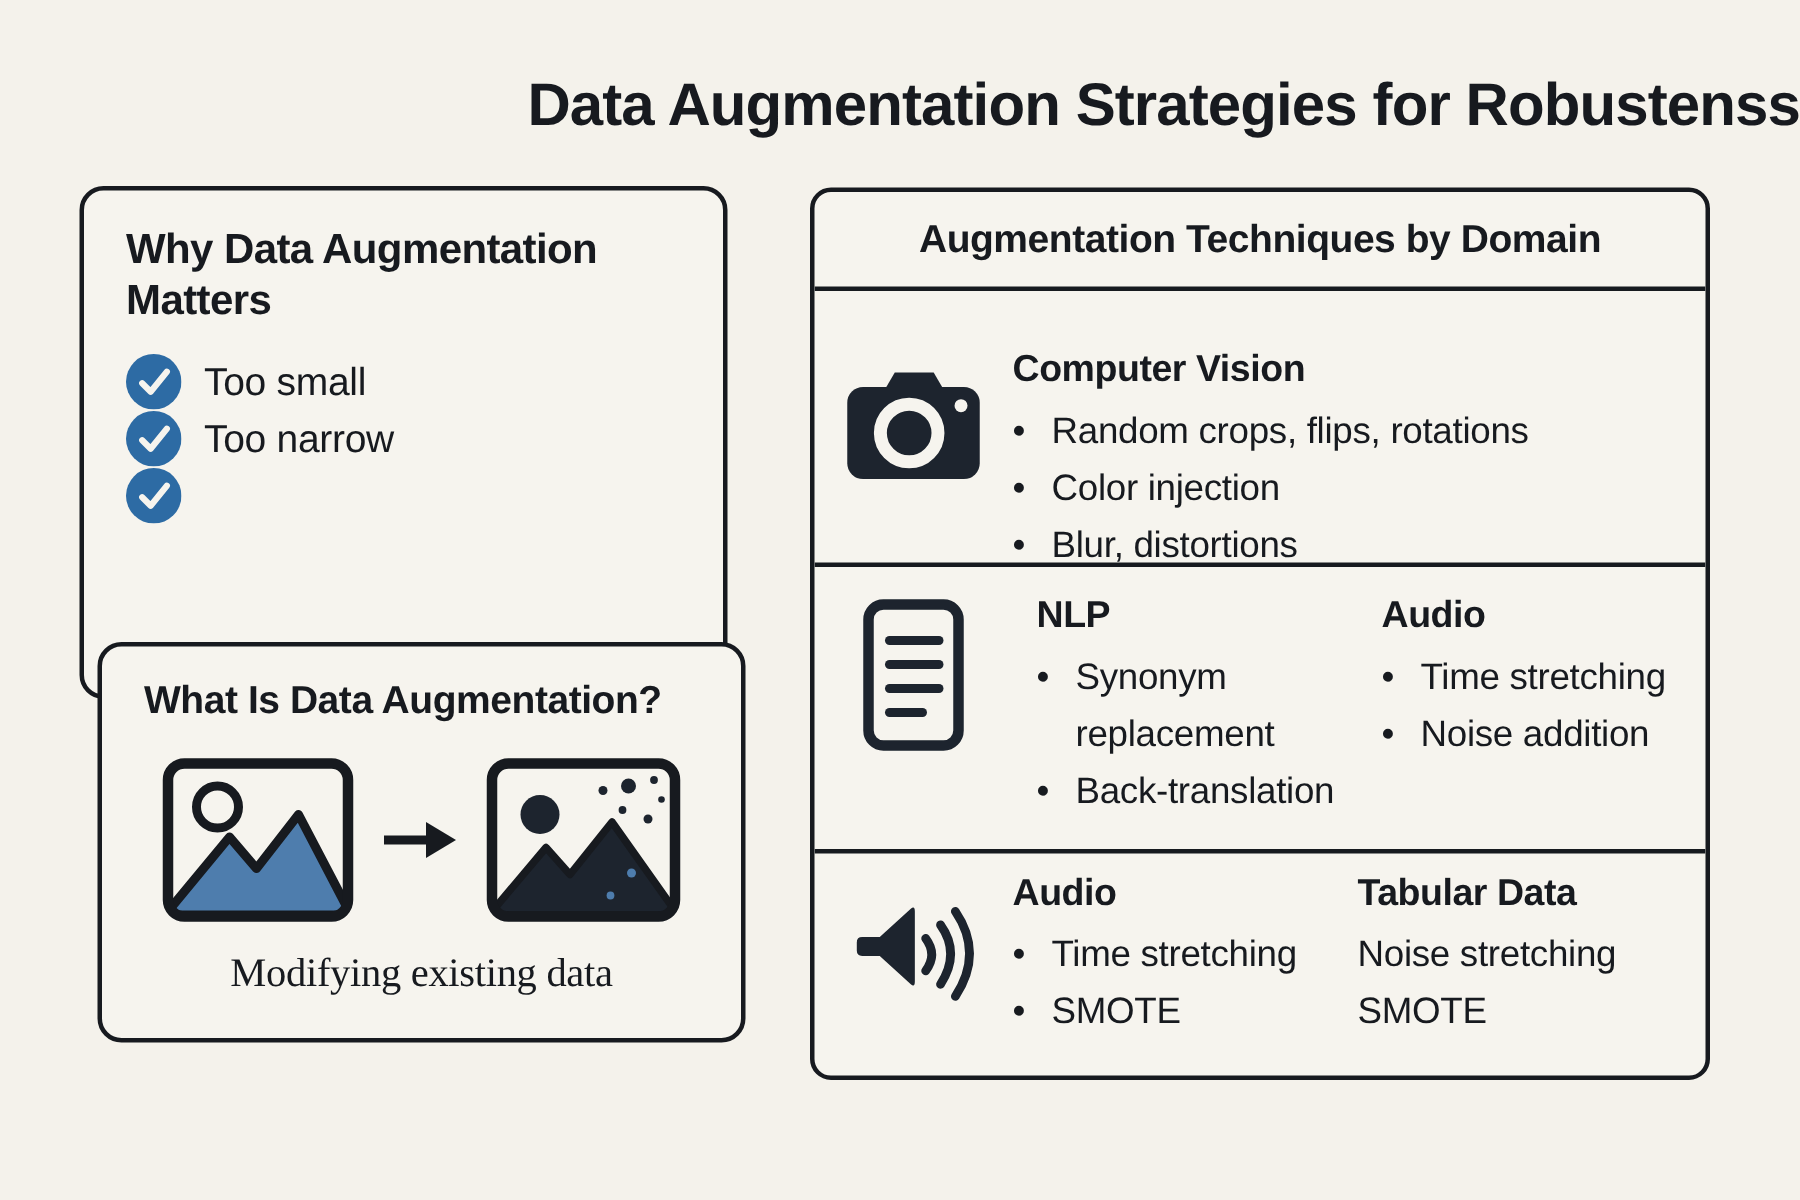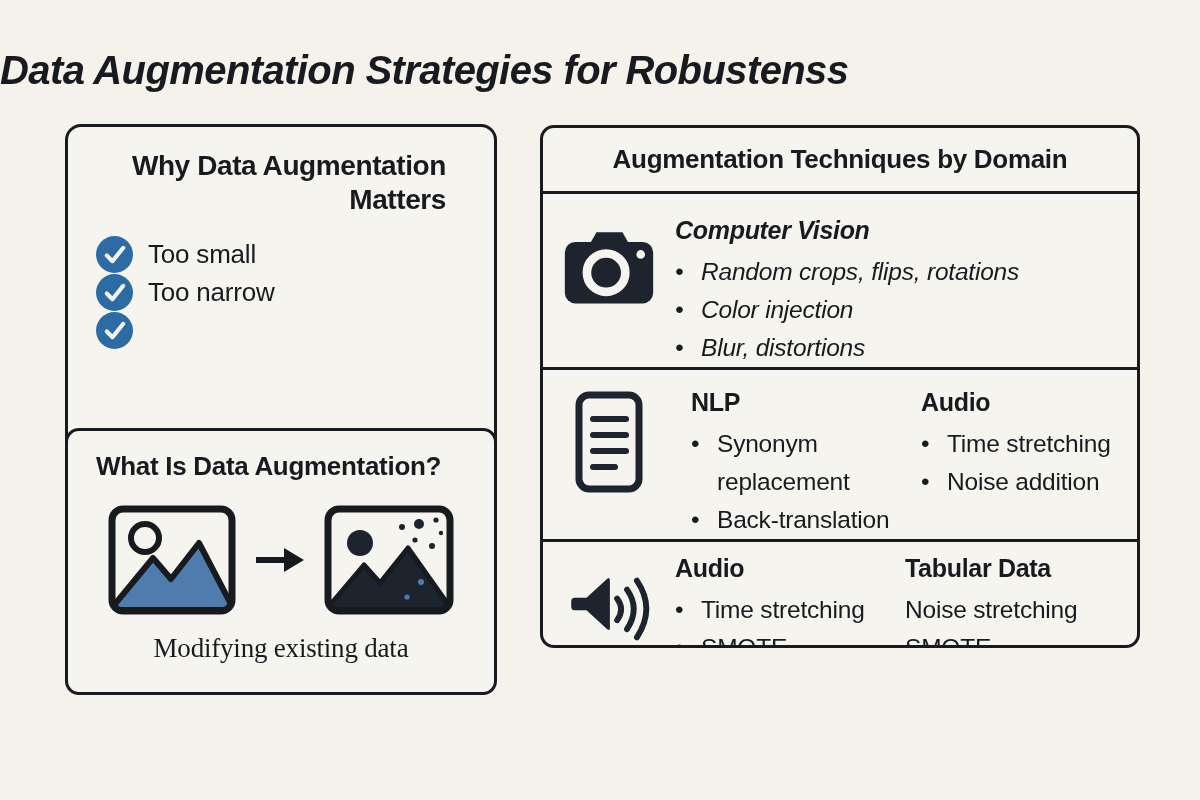--- a/index.html
+++ b/index.html
@@ -4,54 +4,54 @@
 <style>
   html,body{margin:0;padding:0;}
   body{
     width:1200px;height:800px;position:relative;overflow:hidden;
     background:#f4f2eb;
     font-family:"Liberation Sans", sans-serif;
     color:#171a1f;
   }
   .title{
     position:absolute;top:48px;left:0;width:100%;margin:0;
-    text-align:left;font-size:40px;font-weight:700;letter-spacing:-0.6px;font-style:italic;
+    text-align:right;font-size:40px;font-weight:700;letter-spacing:-0.6px;
   }
   .box{
     position:absolute;box-sizing:border-box;
     border:3.5px solid #171a1f;border-radius:16px;background:#f6f4ee;
     padding:22px 28px;
   }
-  .box-why{left:65px;top:124px;width:432px;height:342px;text-align:right;}
-  .box-what{left:65px;top:428px;width:432px;height:267px;padding-top:20px;border-radius:14px;}
+  .box-why{left:53px;top:124px;width:432px;height:342px;}
+  .box-what{left:65px;top:428px;width:432px;height:267px;padding-top:20px;}
   .box h2{margin:0;font-size:28px;font-weight:700;line-height:1.22;letter-spacing:-0.4px;}
   .box-why h2{width:350px;}
   .box-what h2{font-size:26px;letter-spacing:-0.3px;}
   .checklist{list-style:none;margin:18px 0 0 0;padding:0;display:flex;flex-direction:column;}
   .checklist li{display:flex;align-items:flex-start;gap:15px;}
   .check{flex:none;width:37px;height:37px;margin-top:1px;}
   .check svg{display:block;width:100%;height:100%;}
   .check-text{font-size:26px;line-height:1.2;padding-top:4px;max-width:324px;letter-spacing:-0.2px;}
   .figure{display:flex;align-items:center;justify-content:center;gap:18px;margin-top:22px;}
   .figure svg{display:block;}
   .caption{text-align:center;font-size:27px;margin-top:18px;letter-spacing:-0.2px;font-family:Liberation Serif, serif;}
 
   .panel{
-    position:absolute;left:540px;top:125px;width:600px;height:523px;box-sizing:border-box;
+    position:absolute;left:540px;top:125px;width:600px;height:595px;box-sizing:border-box;
     border:3.5px solid #171a1f;border-radius:14px;background:#f6f4ee;
     display:flex;flex-direction:column;overflow:hidden;
   }
   .panel-header{
     height:63px;flex:none;border-bottom:3.5px solid #171a1f;
     display:flex;align-items:center;justify-content:center;
     font-size:26px;font-weight:700;letter-spacing:-0.3px;
   }
   .prow{display:flex;border-bottom:3.5px solid #171a1f;box-sizing:border-box;}
   .prow:last-child{border-bottom:none;flex:1;}
-  .prow-1{height:184px;padding-top:22px;font-style:italic;}
+  .prow-1{height:184px;padding-top:38px;}
   .prow-2{height:191px;padding-top:18px;gap:16px;}
   .prow-3{padding-top:12px;}
   .icon-cell{flex:none;width:132px;display:flex;justify-content:center;align-items:flex-start;}
   .icon-cell svg{display:block;}
   .prow-1 .icon-cell{padding-top:8px;}
   .prow-2 .icon-cell{padding-top:2px;}
   .prow-3 .icon-cell{padding-top:8px;}
   .pcontent{flex:1;display:flex;}
   .pcol{width:230px;flex:none;}
   .pcol.pcol-2{width:auto;flex:1;}

